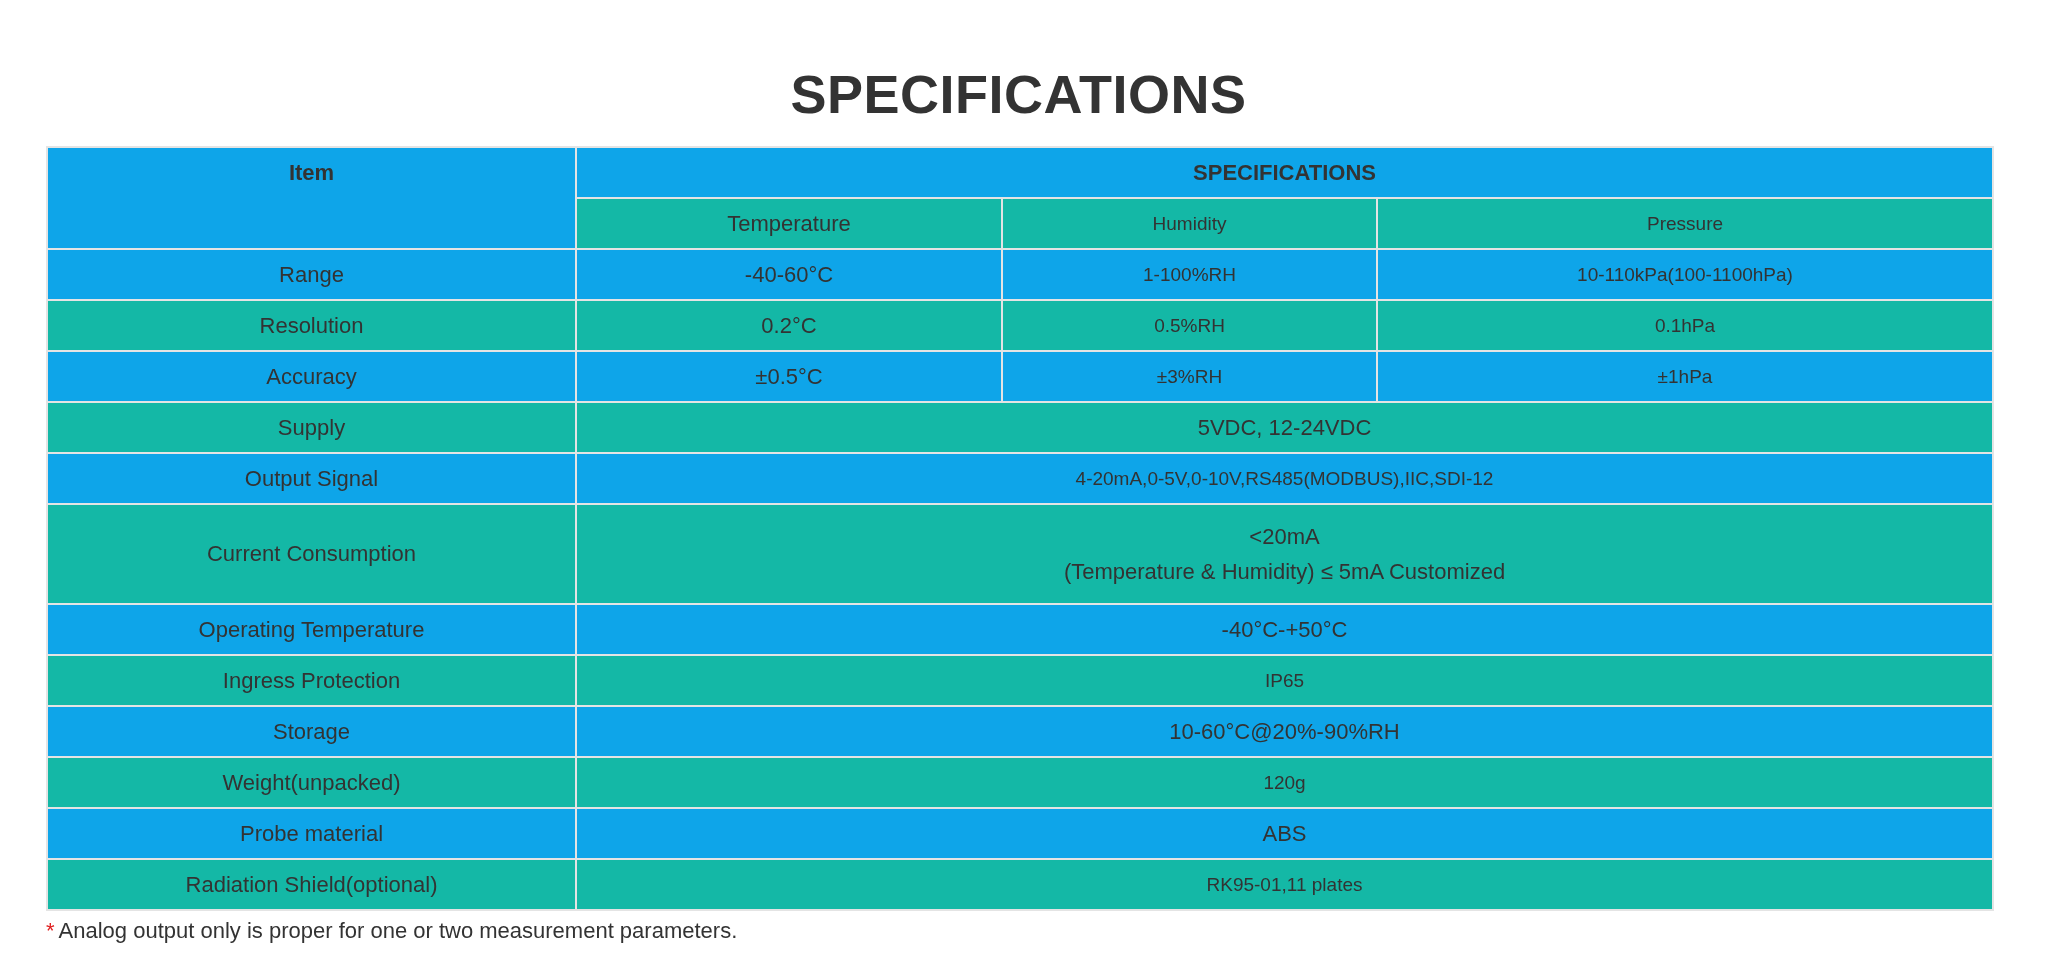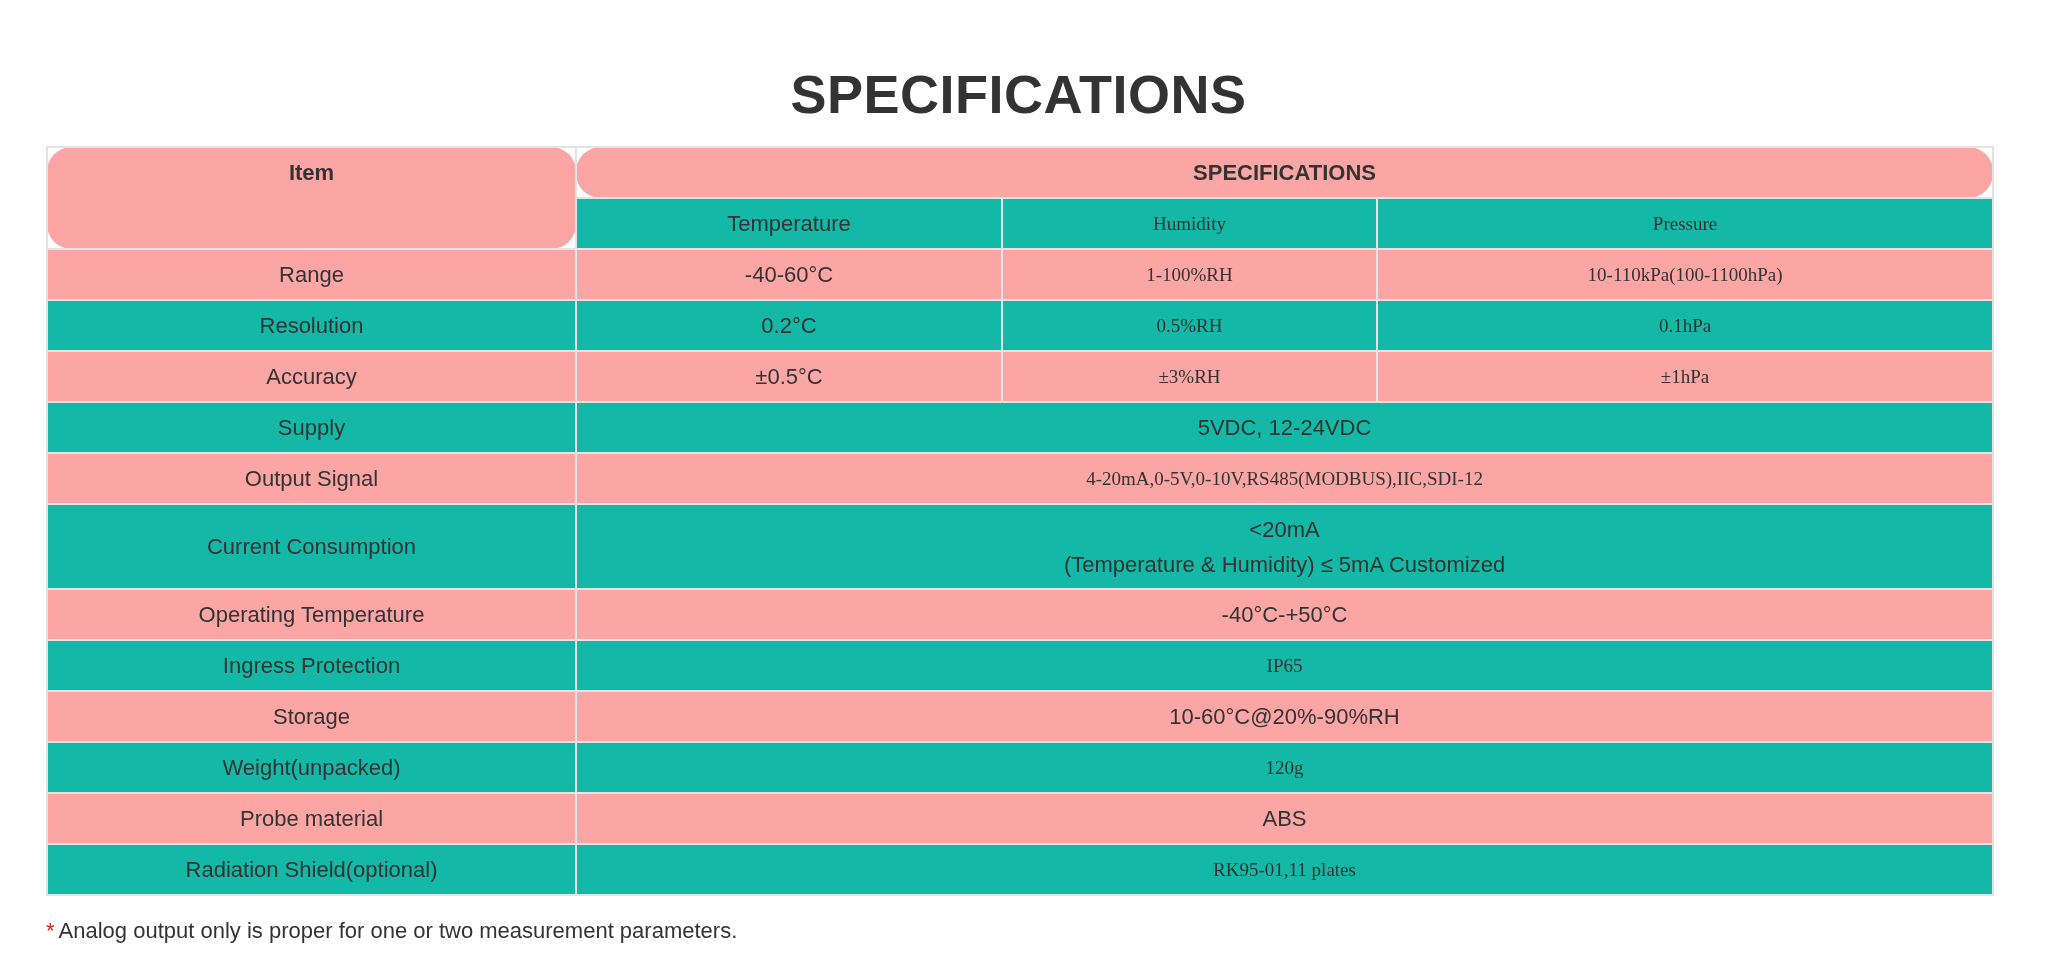--- a/index.html
+++ b/index.html
@@ -37,25 +37,25 @@
   }
   .spec-table td, .spec-table th {
     border: 2px solid #e4e4e4;
     text-align: center;
     vertical-align: middle;
     padding: 0;
     color: #333333;
     font-weight: normal;
   }
   .spec-table tr { height: 51px; }
-  .spec-table tr.tall { height: 85px; }
-  .bg-gray { background: #fca5a5; border-radius: 25px; }
+  .spec-table tr.tall { height: 100px; }
+  .bg-gray { background: #0ea5e9; }
   .bg-white { background: #14b8a6; }
   .f22 { font-size: 22px; }
-  .f19 { font-size: 19px; font-family: Liberation Serif, serif; }
+  .f19 { font-size: 19px; }
   .th-bold {
     font-weight: bold !important;
     font-size: 22px;
   }
   .item-head {
     vertical-align: top !important;
     padding-top: 12px !important;
   }
   .cc-line { display: block; line-height: 35px; }
   .footnote {

